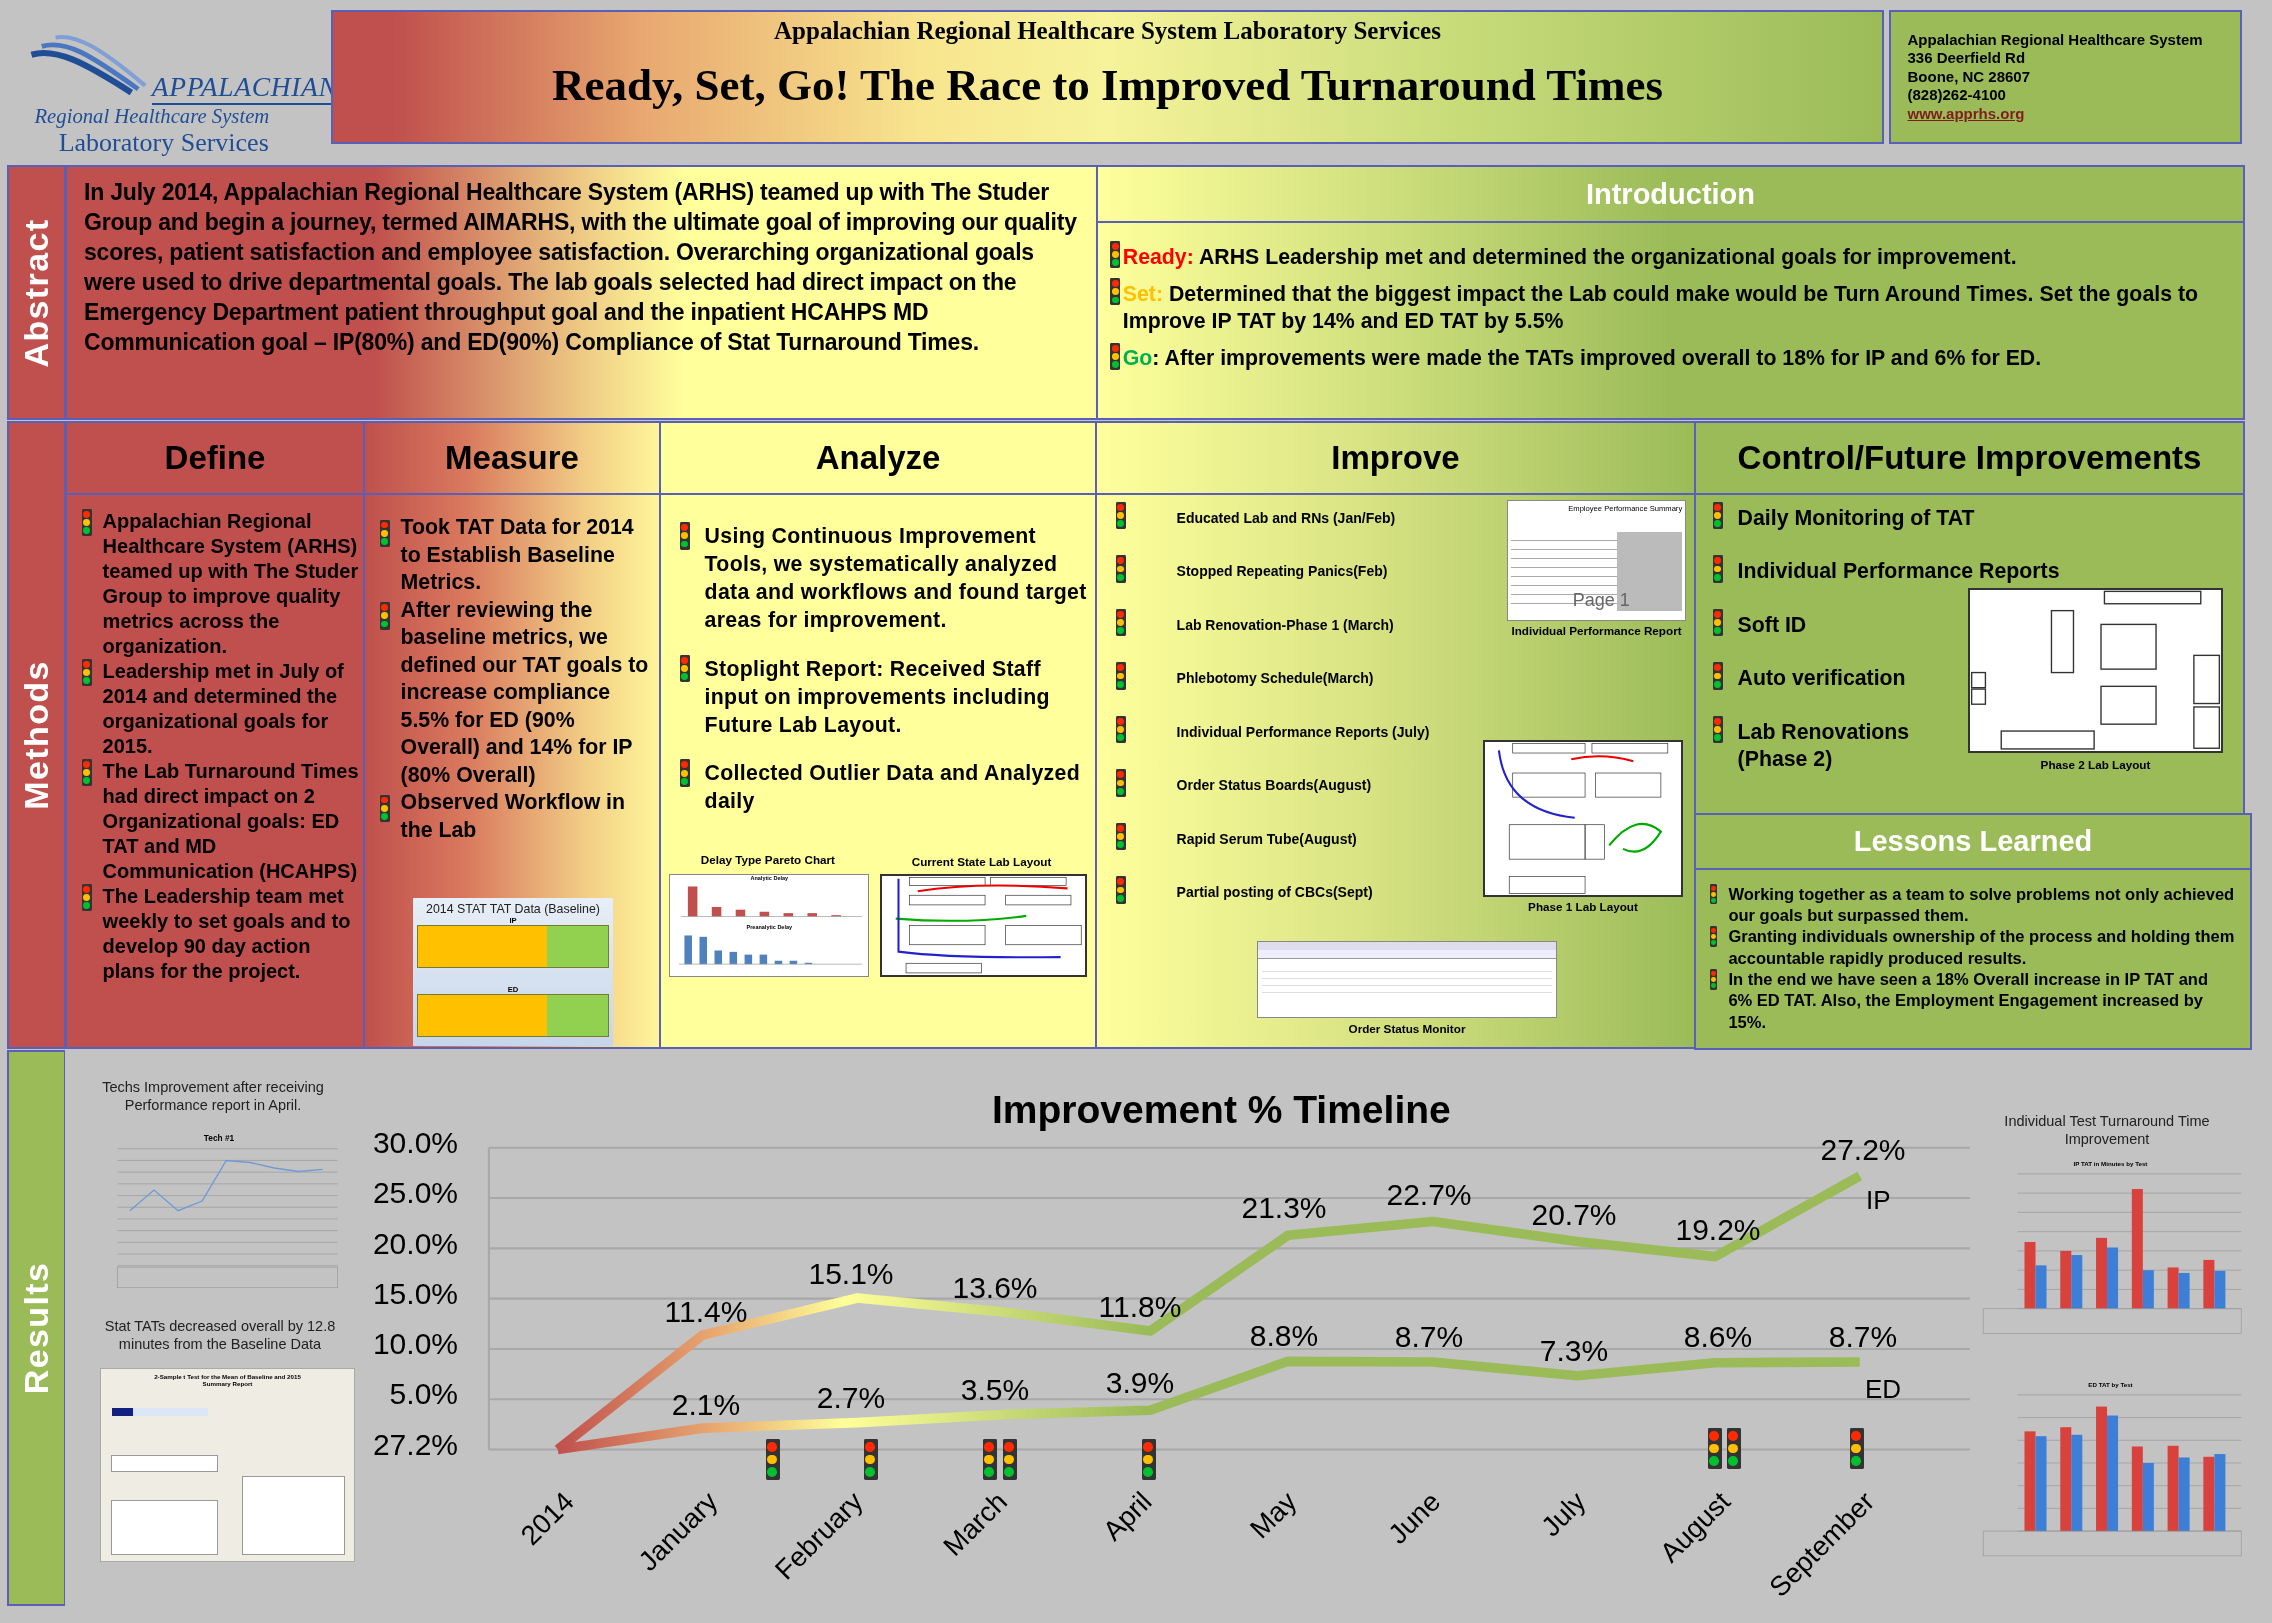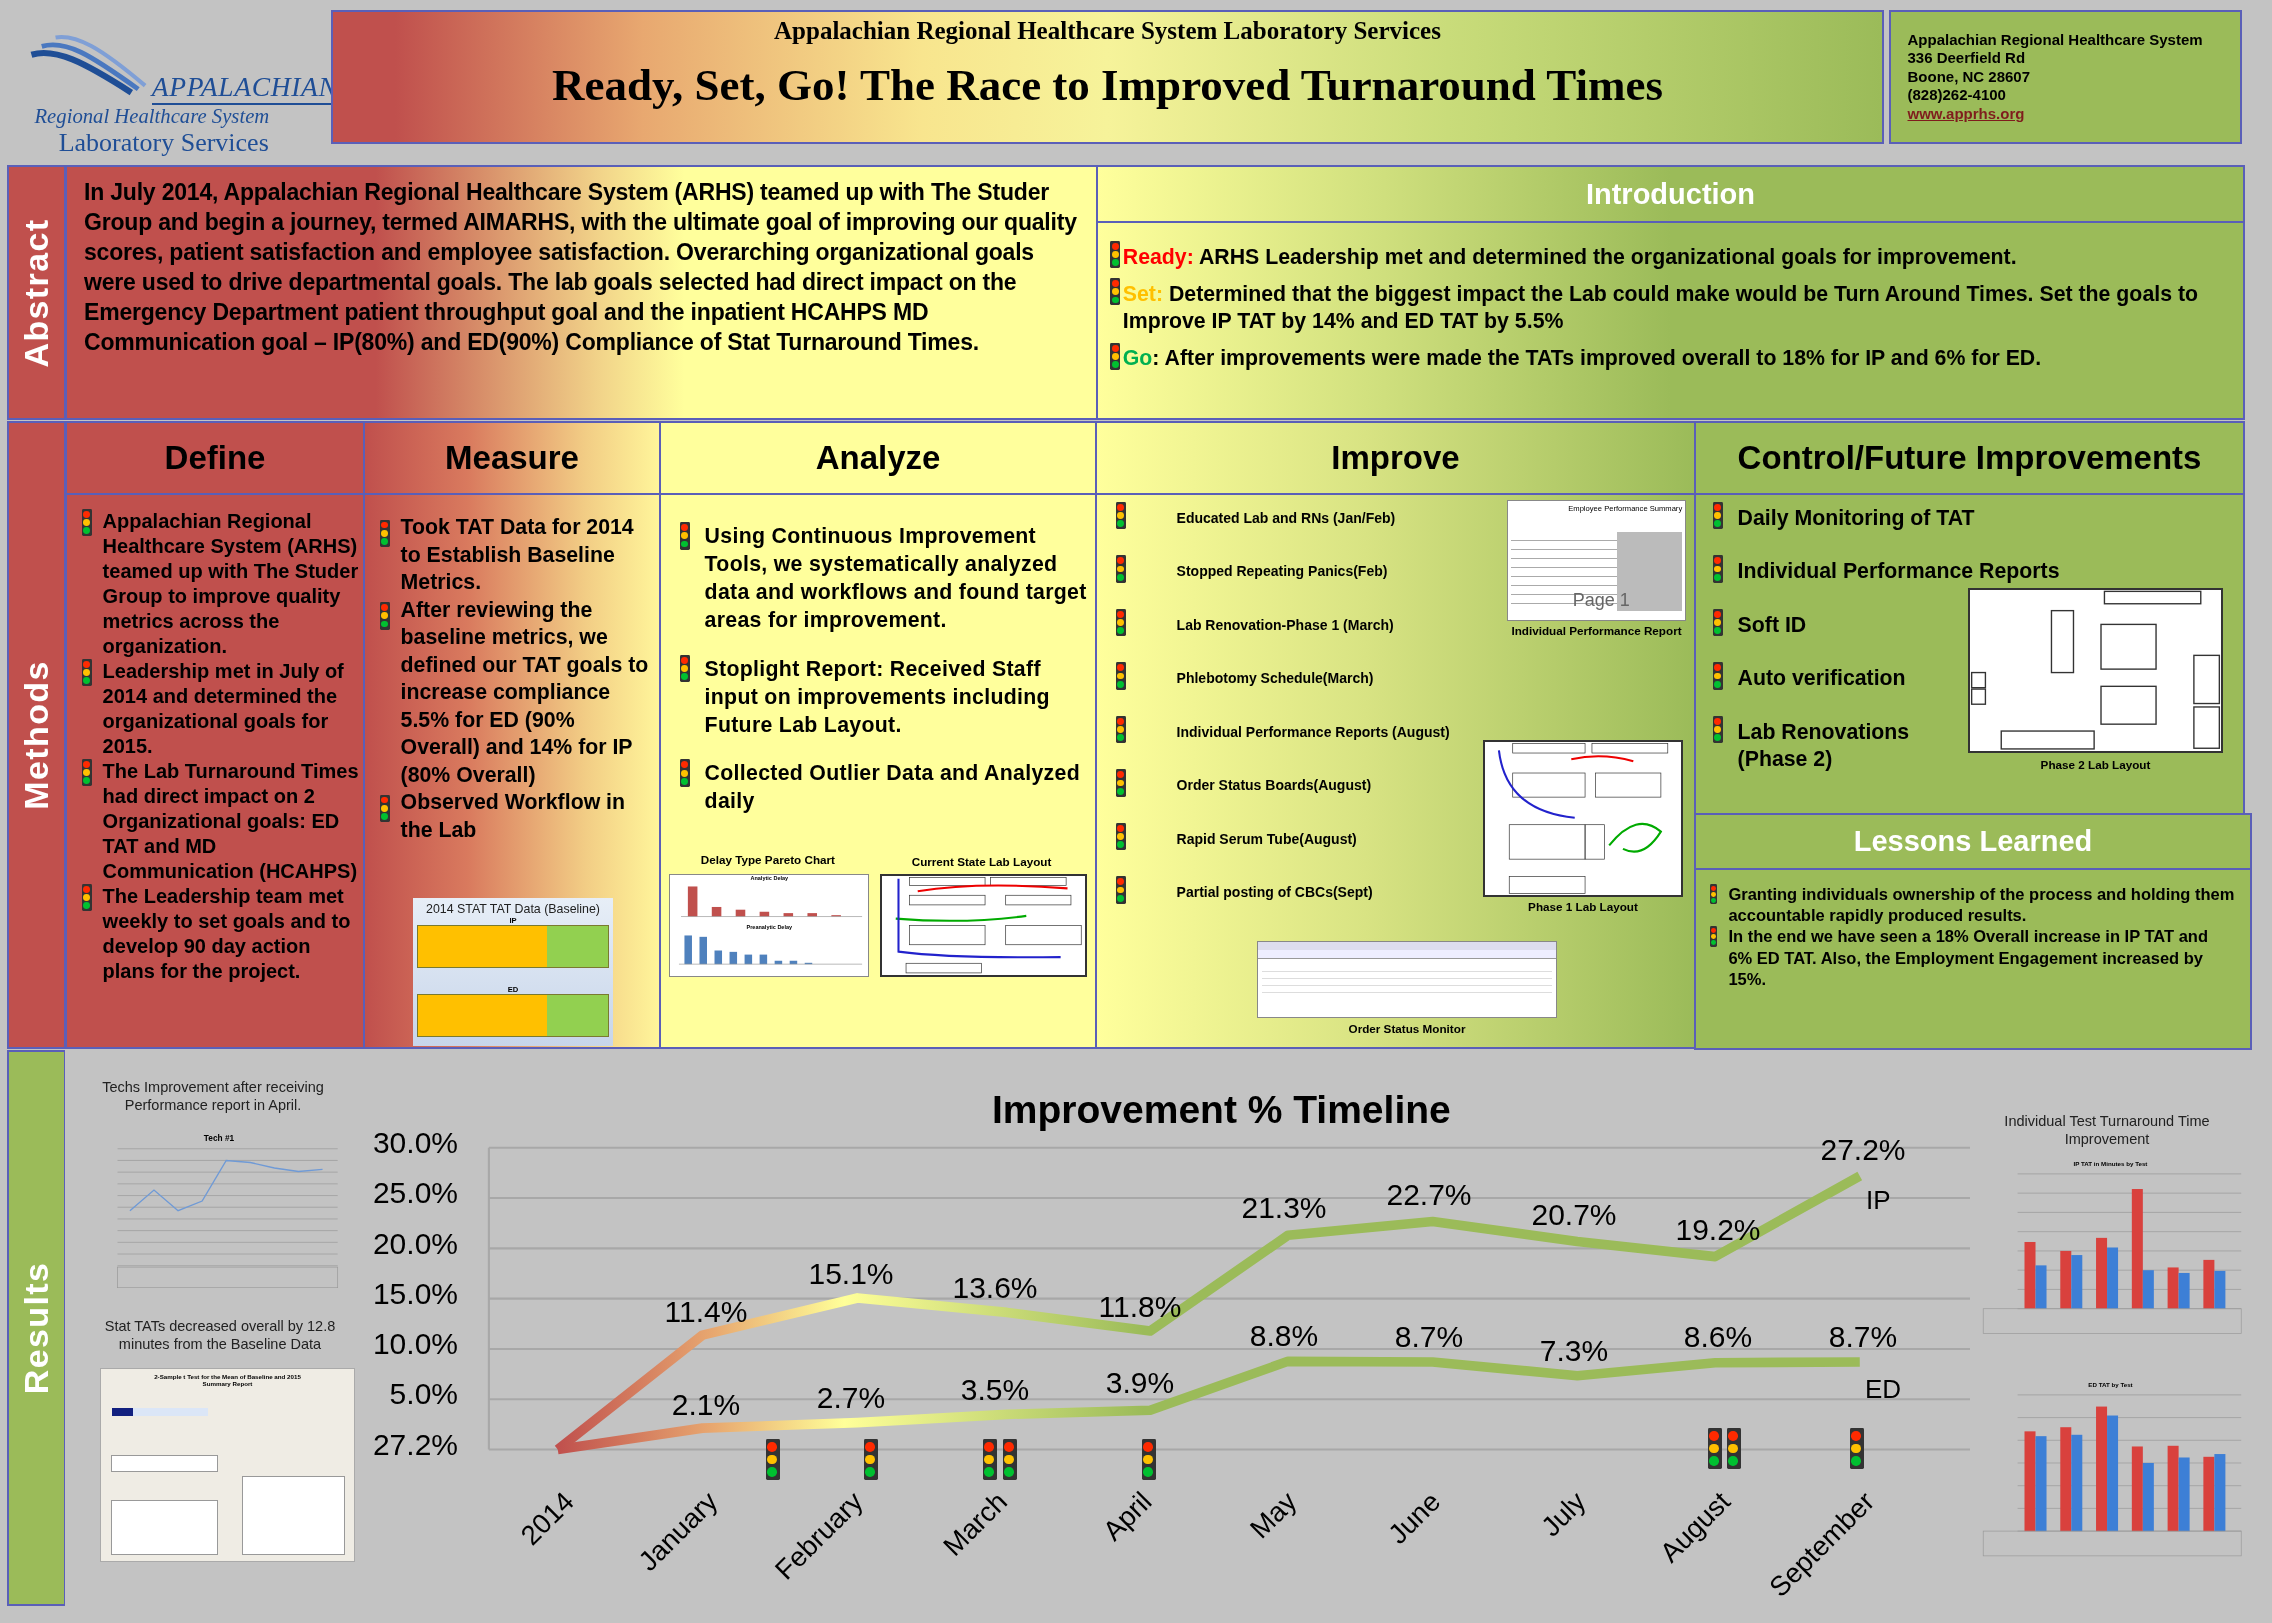--- a/index.html
+++ b/index.html
@@ -345,21 +345,21 @@
           <i class="g"></i>
         </span>
         <span>Phlebotomy Schedule(March)</span>
       </li>
     <li>
         <span class="tl">
           <i class="r"></i>
           <i class="y"></i>
           <i class="g"></i>
         </span>
-        <span>Individual Performance Reports (August)</span>
+        <span>Individual Performance Reports (July)</span>
       </li>
     <li>
         <span class="tl">
           <i class="r"></i>
           <i class="y"></i>
           <i class="g"></i>
         </span>
         <span>Order Status Boards(August)</span>
       </li>
     <li>
@@ -466,20 +466,28 @@
       <rect x="2" y="120" width="20" height="22" fill="none" stroke="#333" stroke-width="2"></rect>
       <rect x="2" y="144" width="20" height="22" fill="none" stroke="#333" stroke-width="2"></rect>
     </svg>
   </div>
   <div class="abs cap" style="left:272px; top:335px; width:255px;">Phase 2 Lab Layout</div>
 </div>
 
 <div id="lessons" class="abs">
   <div class="hd">Lessons Learned</div>
   <ul>
+    <li>
+        <span class="tl">
+          <i class="r"></i>
+          <i class="y"></i>
+          <i class="g"></i>
+        </span>
+        <span>Working together as a team to solve problems not only achieved our goals but surpassed them.</span>
+      </li>
     <li>
         <span class="tl">
           <i class="r"></i>
           <i class="y"></i>
           <i class="g"></i>
         </span>
         <span>Granting individuals ownership of the process and holding them accountable rapidly produced results.</span>
       </li>
     <li>
         <span class="tl">

